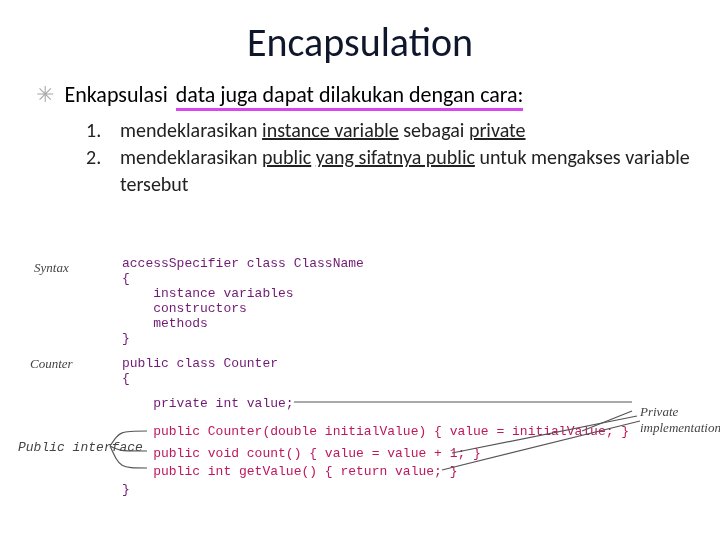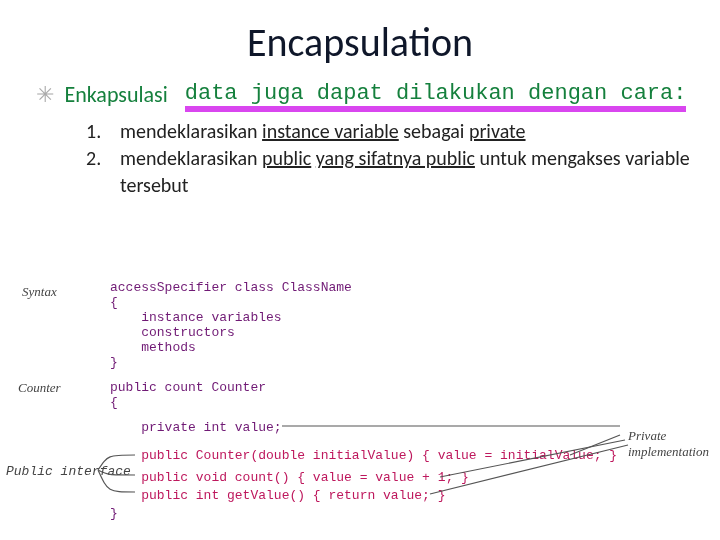--- a/index.html
+++ b/index.html
@@ -31,50 +31,49 @@
     margin-bottom: 6px;
   }
   .ast {
     color: #aaa;
     font-size: 22px;
     line-height: 1;
     font-family: "Segoe UI Symbol", Arial, sans-serif;
   }
   .intro-text {
     font-size: 22px;
-    color: #15803d;
+    color: #000000;
     display: inline-flex;
-    gap: 17px;
+    gap: 8px;
   }
-  .intro-text .underlined { border-bottom: 6px solid #d946ef; font-family: Liberation Mono, monospace; }
+  .intro-text .underlined { border-bottom: 3px solid #d946ef; }
   .list {
     margin-left: 56px;
   }
   .list-item {
     display: flex;
     gap: 14px;
     font-size: 20px;
     color: #222;
     line-height: 1.35;
   }
   .list-num { min-width: 20px; }
   .list-body { display: inline; }
   .u { text-decoration: underline; margin-top: 32px; }
 
   .diagram {
     position: absolute;
-    left: 0;
+    left: 12px;
     right: 0;
     top: 256px;
     height: 250px;
     font-family: Georgia, "Times New Roman", serif;
     font-style: italic;
     color: #444;
     font-size: 13px;
-    margin-top: 24px;
   }
   .diagram .label {
     position: absolute;
     font-style: italic;
   }
   .diagram .code {
     position: absolute;
     font-family: "Courier New", monospace;
     font-style: normal;
     color: #701a75;
@@ -122,21 +121,21 @@
 <div class="diagram">
   <span class="label" style="left:22px; top:4px;">Syntax</span>
   <pre class="code" style="left:110px; top:0;">accessSpecifier class ClassName
 {
     instance variables
     constructors
     methods
 }</pre>
 
   <span class="label" style="left:18px; top:100px;">Counter</span>
-  <pre class="code" style="left:110px; top:100px;">public count Counter
+  <pre class="code" style="left:110px; top:100px;">public class Counter
 {</pre>
   <pre class="code" style="left:110px; top:140px;">    private int value;</pre>
   <pre class="code pub-red" style="left:110px; top:168px;">    public Counter(double initialValue) { value = initialValue; }</pre>
   <pre class="code pub-red" style="left:110px; top:190px;">    public void count() { value = value + 1; }</pre>
   <pre class="code pub-red" style="left:110px; top:208px;">    public int getValue() { return value; }</pre>
   <pre class="code" style="left:110px; top:226px;">}</pre>
 
   <span class="label" style="left:6px; top:184px;font-family:Liberation Mono, monospace;">Public interface</span>
   <span class="label" style="left:628px; top:148px; width:90px; line-height:1.2;">Private implementation</span>
 

